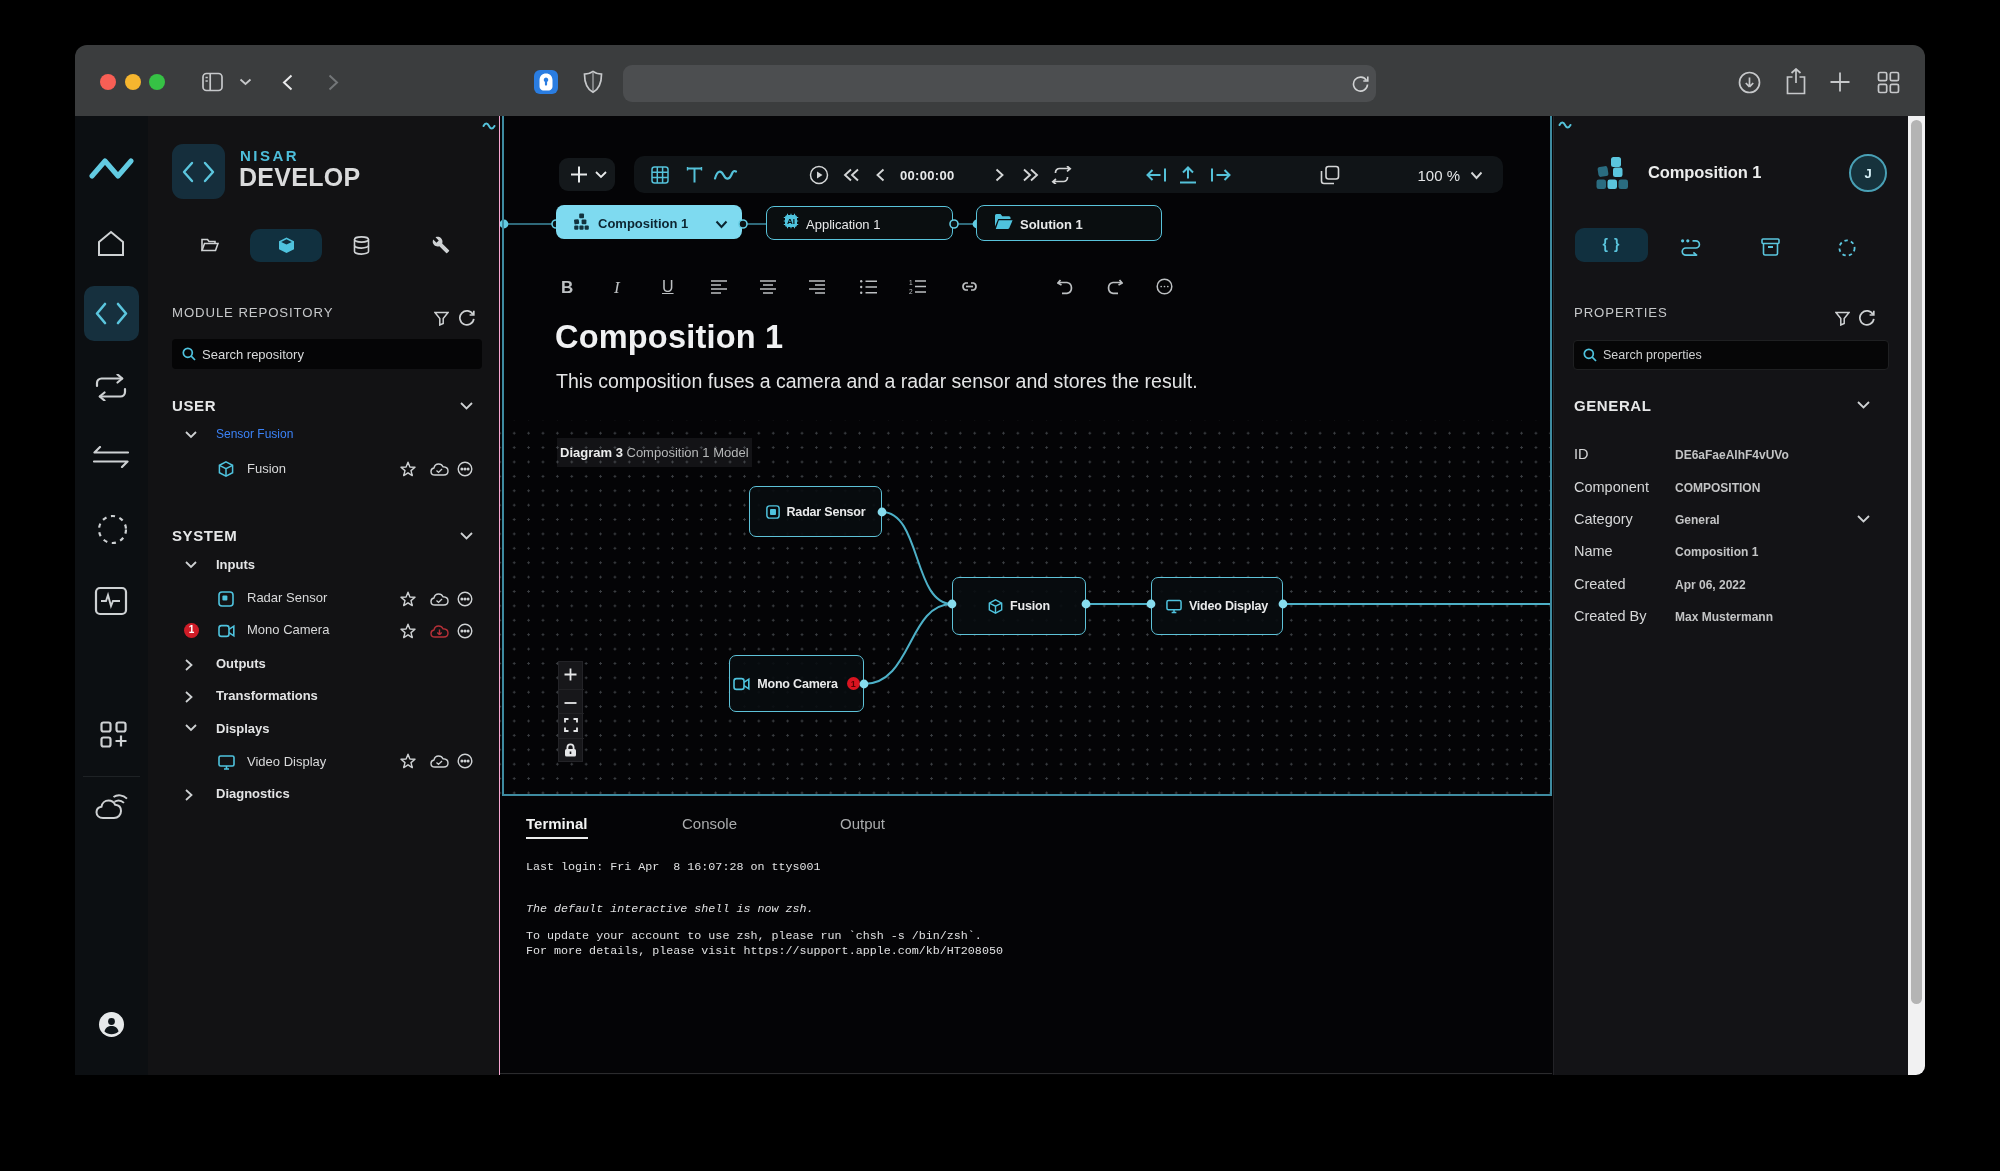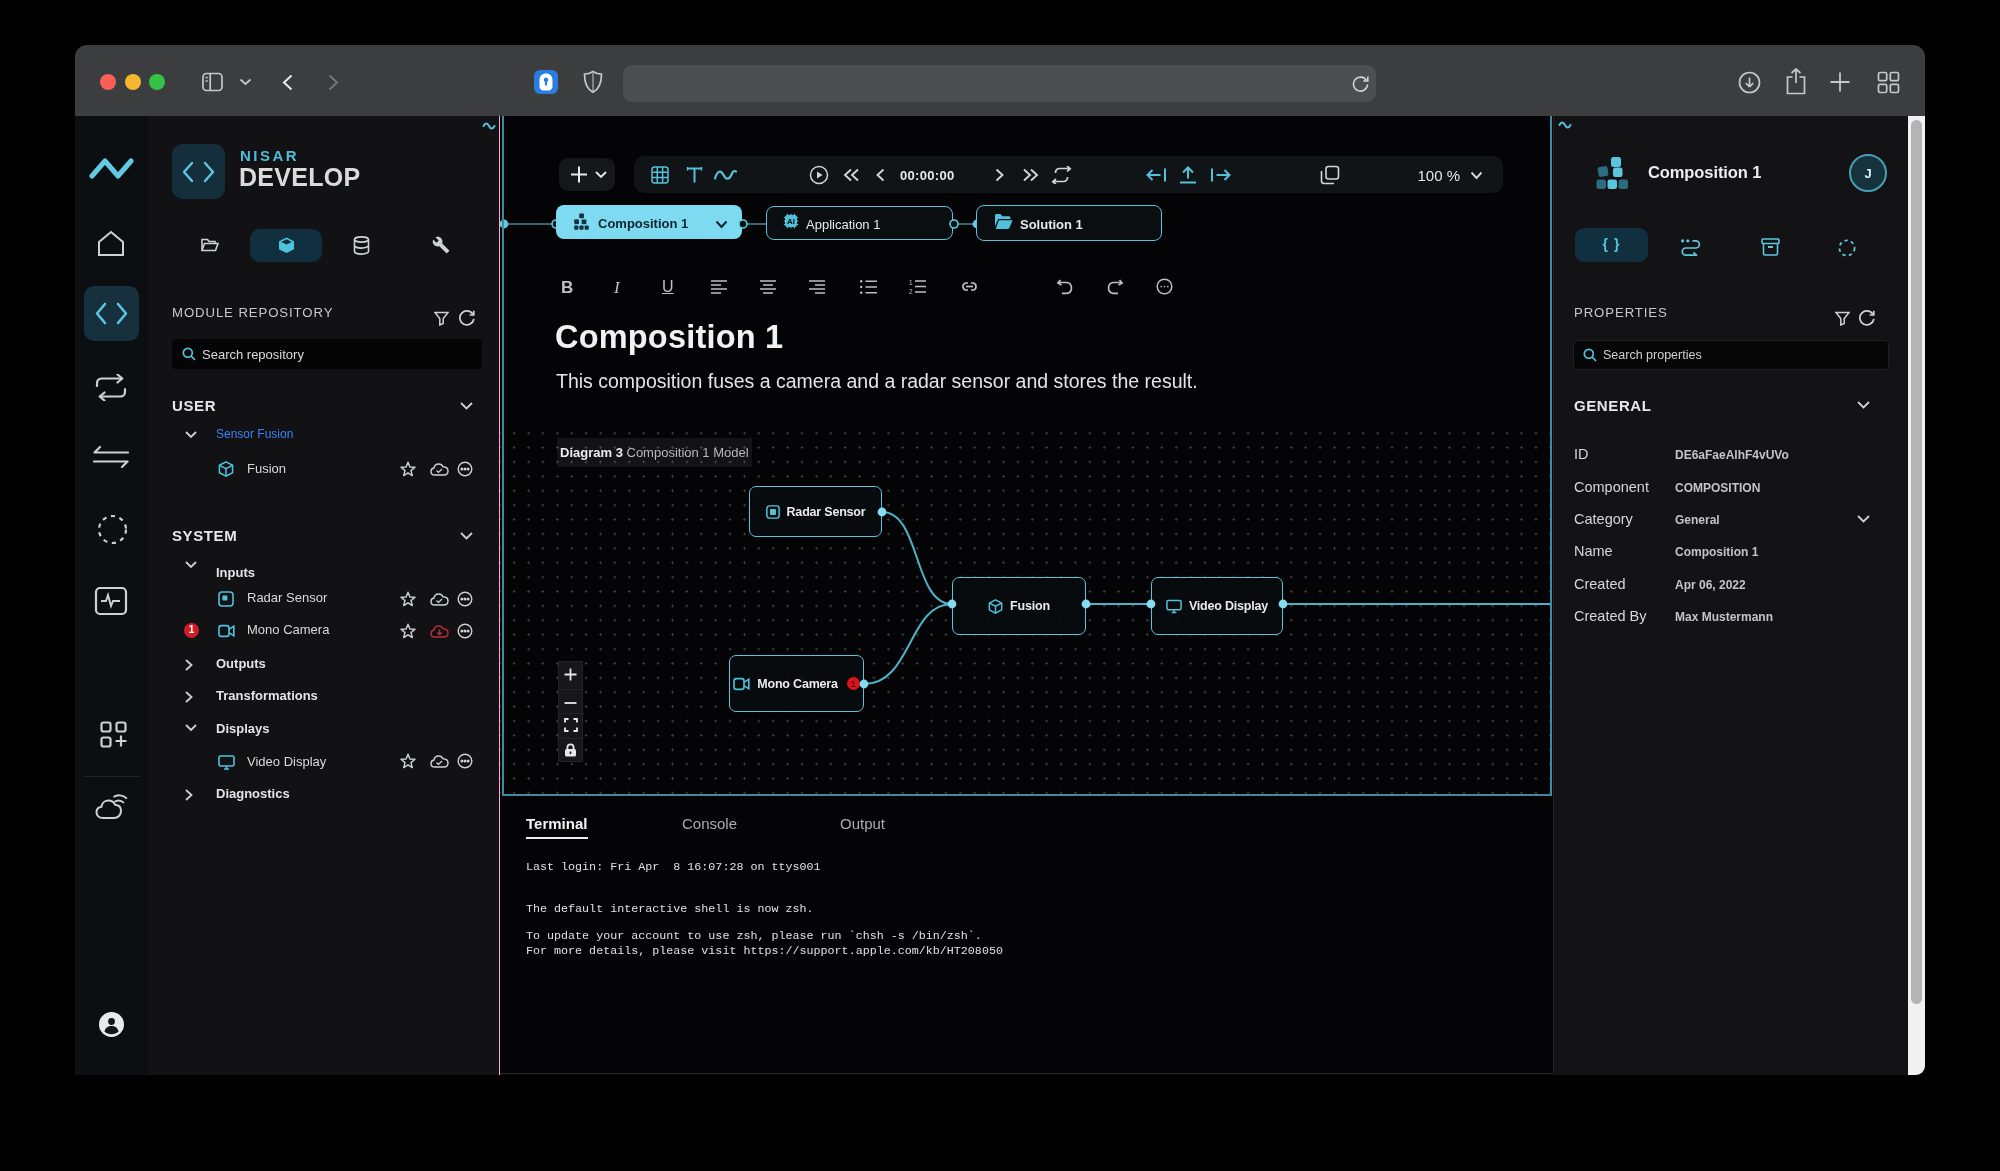--- a/index.html
+++ b/index.html
@@ -225,21 +225,21 @@
         <circle cx="8" cy="8" r="0.8" fill="#cfd2d4"></circle>
         <circle cx="11.1" cy="8" r="0.8" fill="#cfd2d4"></circle>
       </svg>
     <div class="abs" style="left:24px;top:411px;font-size:15px;font-weight:bold;letter-spacing:0.6px;color:#e6e7e8;">SYSTEM</div>
     <svg class="abs" style="left:312px;top:416px" width="13" height="8" viewBox="0 0 13 8" fill="none" stroke="#ced1d3" stroke-width="1.8">
         <path d="M1,1 L6.5,6.5 L12,1"></path>
       </svg>
     <svg class="abs" style="left:37px;top:445px" width="12" height="8" viewBox="0 0 12 8" fill="none" stroke="#ced1d3" stroke-width="1.8">
         <path d="M1,1 L6,6 L11,1"></path>
       </svg>
-    <div class="abs" style="left:68px;top:441px;font-size:13px;font-weight:bold;color:#e3e4e5;margin-top:8px;">Inputs</div>
+    <div class="abs" style="left:68px;top:441px;font-size:13px;font-weight:bold;color:#e3e4e5;">Inputs</div>
     <svg class="abs" style="left:70px;top:475px" width="16" height="16" viewBox="0 0 16 16" fill="none" stroke="#4fc3de" stroke-width="1.6">
         <rect x="1" y="1" width="14" height="14" rx="3"></rect>
         <rect x="4.4" y="4.4" width="5" height="5" rx="1" fill="#4fc3de" stroke="none"></rect>
       </svg>
     <div class="abs" style="left:99px;top:474px;font-size:13px;color:#d8d9da;">Radar Sensor</div>
     <div class="abs" style="left:36px;top:507px;width:15px;height:15px;border-radius:50%;background:#cf1c27;"></div>
     <div class="abs" style="left:36px;top:508px;width:15px;text-align:center;font-size:10px;font-weight:bold;color:#fff;">1</div>
     <svg class="abs" style="left:70px;top:508px" width="17" height="14" viewBox="0 0 17 14" fill="none" stroke="#4fc3de" stroke-width="1.6">
         <rect x="1" y="1.6" width="10" height="10.8" rx="2.4"></rect>
         <path d="M11,5.4 L15.8,2.2 L15.8,11.8 L11,8.6"></path>
@@ -477,21 +477,21 @@
       <div class="abs" style="left:0;top:76px;width:25px;height:1px;background:#222225;"></div>
     </div>
     <div class="abs" style="left:2px;top:0px;width:2px;height:680px;background:#3e8ba0;"></div>
     <div class="abs" style="left:1050px;top:0px;width:2px;height:680px;background:#3e8ba0;"></div>
     <div class="abs" style="left:2px;top:678px;width:1050px;height:2px;background:#3e8ba0;"></div>
     <div class="abs" style="left:26px;top:699px;font-size:15px;font-weight:bold;color:#f2f3f3;">Terminal</div>
     <div class="abs" style="left:26px;top:721px;width:62px;height:2px;background:#eceded;"></div>
     <div class="abs" style="left:182px;top:699px;font-size:15px;color:#aaacad;">Console</div>
     <div class="abs" style="left:340px;top:699px;font-size:15px;color:#aaacad;">Output</div>
     <div class="abs" style="left:26px;top:744px;font-size:11.7px;font-family:'Liberation Mono',monospace;color:#e0e1e2;white-space:pre;">Last login: Fri Apr  8 16:07:28 on ttys001</div>
-    <div class="abs" style="left:26px;top:786px;font-size:11.7px;font-family:'Liberation Mono',monospace;color:#e0e1e2;white-space:pre;">The default interactive shell is now zsh.</div>
+    <div class="abs" style="left:26px;top:786px;font-size:11.7px;font-family:'Liberation Mono',monospace;color:#e0e1e2;white-space:pre;font-style:italic;">The default interactive shell is now zsh.</div>
     <div class="abs" style="left:26px;top:813px;font-size:11.7px;font-family:'Liberation Mono',monospace;color:#e0e1e2;white-space:pre;">To update your account to use zsh, please run `chsh -s /bin/zsh`.</div>
     <div class="abs" style="left:26px;top:828px;font-size:11.7px;font-family:'Liberation Mono',monospace;color:#e0e1e2;white-space:pre;">For more details, please visit https://support.apple.com/kb/HT208050</div>
     <div class="abs" style="left:0px;top:957px;width:1052px;height:1px;background:#2b2b2d;"></div>
   </div>
   <div class="rpanel" id="rpanel">
     <svg class="abs" style="left:4px;top:5px" width="15" height="12" viewBox="0 0 15 12" fill="none" stroke="#54c1d9" stroke-width="2" stroke-linecap="round">
         <path d="M1.5,4 C3.2,0.8 5.4,0.8 7,4 C8.6,7.2 10.8,7.2 12.5,4"></path>
       </svg>
     <svg class="abs" style="left:42px;top:40px" width="33" height="34" viewBox="0 0 33 34">
         <rect x="15" y="1" width="10" height="10" rx="2.5" fill="#5bc6de"></rect>

